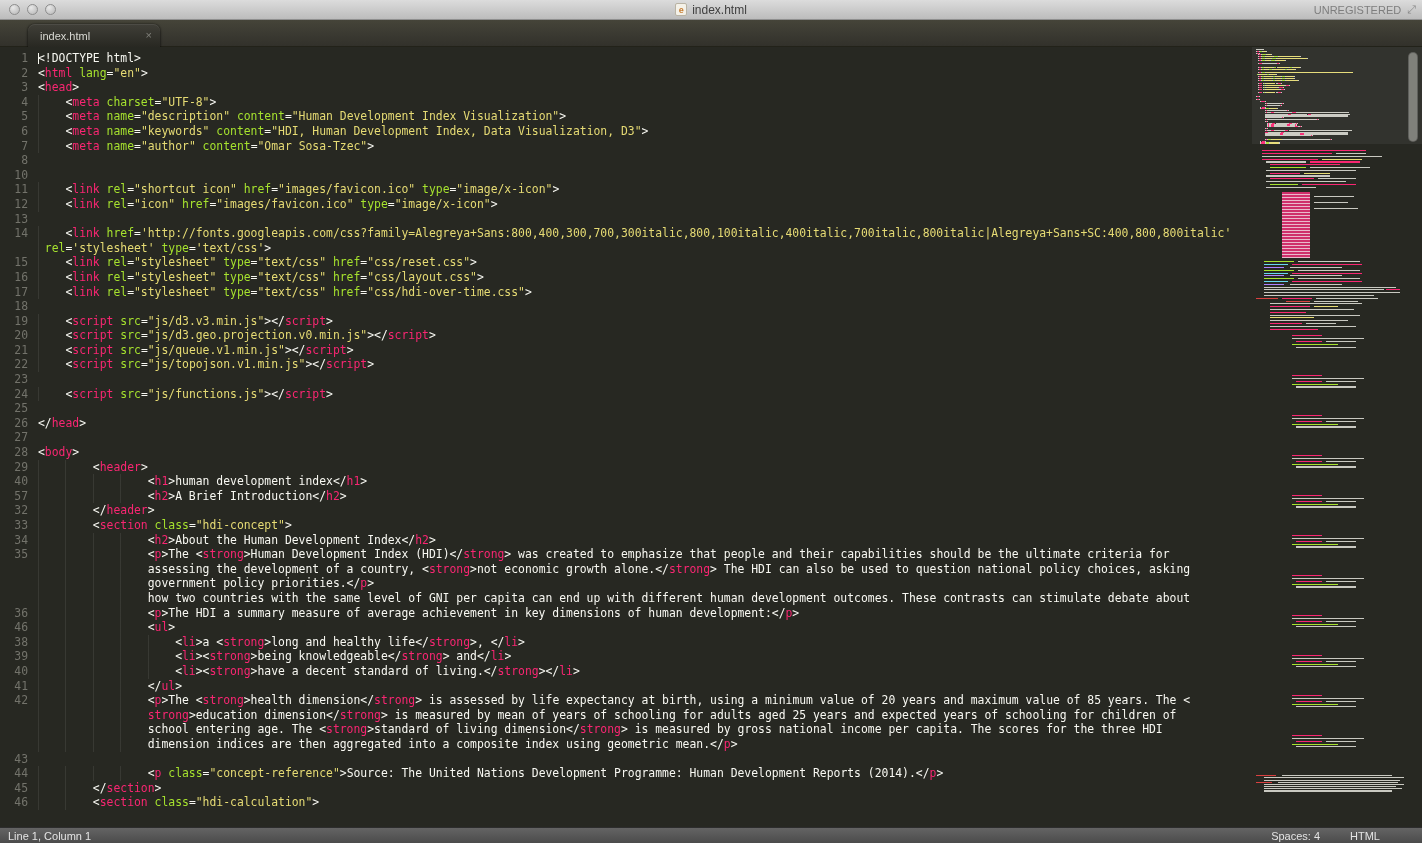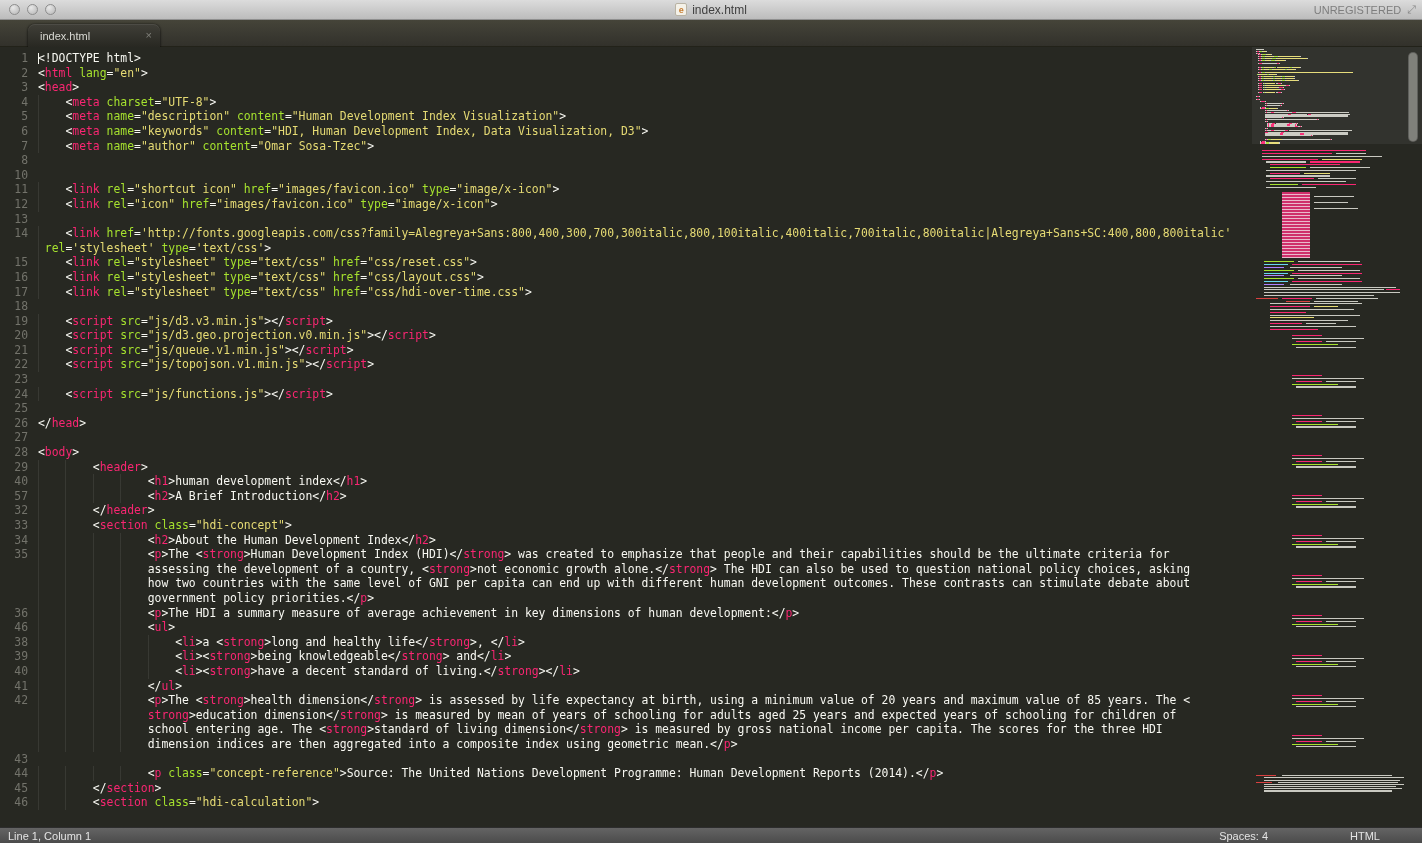--- a/index.html
+++ b/index.html
@@ -44,21 +44,21 @@
   .srow { position:relative; }
   .sgap { width:100%; }
   .mm-block { background-clip:border-box; }
   .viewport-highlight { position:absolute; top:0; left:0; right:0; height:97px; background:rgba(255,255,255,.055); pointer-events:none; }
   .scrollbar-puck { position:absolute; top:5px; right:4px; width:10px; height:90px; border-radius:5px;
     background:rgba(225,225,218,.45); border:1px solid rgba(0,0,0,.25); }
 
   
   .statusbar { height:16px; flex:0 0 16px; background:linear-gradient(#646464,#4b4b4b); border-top:1px solid #2d2d2d;
     display:flex; align-items:center; font-size:11px; color:#e4e4e4; padding:0 42px 0 8px; }
-  .status-right { margin-left:auto; display:flex; gap:82px;text-align:center; }
+  .status-right { margin-left:auto; display:flex; gap:30px;text-align:center; }
 </style>
 </head>
 <body>
 
 <div class="window">
 
   <div class="titlebar">
     <div class="traffic-lights">
       <span class="tl"></span>
       <span class="tl"></span>
@@ -112,22 +112,22 @@
         <div class="line"><span class="ln">27</span></div>
         <div class="line"><span class="ln">28</span><span class="c-p">&lt;</span><span class="c-t">body</span><span class="c-p">&gt;</span></div>
         <div class="line"><span class="ln">29</span><span class="ind" style="width: 8ch;"></span><span class="c-p">&lt;</span><span class="c-t">header</span><span class="c-p">&gt;</span></div>
         <div class="line"><span class="ln">40</span><span class="ind" style="width: 16ch;"></span><span class="c-p">&lt;</span><span class="c-t">h1</span><span class="c-p">&gt;</span><span class="c-p">human development index</span><span class="c-p">&lt;/</span><span class="c-t">h1</span><span class="c-p">&gt;</span></div>
         <div class="line"><span class="ln">57</span><span class="ind" style="width: 16ch;"></span><span class="c-p">&lt;</span><span class="c-t">h2</span><span class="c-p">&gt;</span><span class="c-p">A Brief Introduction</span><span class="c-p">&lt;/</span><span class="c-t">h2</span><span class="c-p">&gt;</span></div>
         <div class="line"><span class="ln">32</span><span class="ind" style="width: 8ch;"></span><span class="c-p">&lt;/</span><span class="c-t">header</span><span class="c-p">&gt;</span></div>
         <div class="line"><span class="ln">33</span><span class="ind" style="width: 8ch;"></span><span class="c-p">&lt;</span><span class="c-t">section</span><span class="c-p"> </span><span class="c-a">class</span><span class="c-p">=</span><span class="c-s">"hdi-concept"</span><span class="c-p">&gt;</span></div>
         <div class="line"><span class="ln">34</span><span class="ind" style="width: 16ch;"></span><span class="c-p">&lt;</span><span class="c-t">h2</span><span class="c-p">&gt;</span><span class="c-p">About the Human Development Index</span><span class="c-p">&lt;/</span><span class="c-t">h2</span><span class="c-p">&gt;</span></div>
         <div class="line"><span class="ln">35</span><span class="ind" style="width: 16ch;"></span><span class="c-p">&lt;</span><span class="c-t">p</span><span class="c-p">&gt;</span><span class="c-p">The </span><span class="c-p">&lt;</span><span class="c-t">strong</span><span class="c-p">&gt;</span><span class="c-p">Human Development Index (HDI)</span><span class="c-p">&lt;/</span><span class="c-t">strong</span><span class="c-p">&gt;</span><span class="c-p"> was created to emphasize that people and their capabilities should be the ultimate criteria for</span></div>
         <div class="line"><span class="ln"></span><span class="ind" style="width: 16ch;"></span><span class="c-p">assessing the development of a country, </span><span class="c-p">&lt;</span><span class="c-t">strong</span><span class="c-p">&gt;</span><span class="c-p">not economic growth alone.</span><span class="c-p">&lt;/</span><span class="c-t">strong</span><span class="c-p">&gt;</span><span class="c-p"> The HDI can also be used to question national policy choices, asking</span></div>
+        <div class="line"><span class="ln"></span><span class="ind" style="width: 16ch;"></span><span class="c-p">government policy priorities.</span><span class="c-p">&lt;/</span><span class="c-t">p</span><span class="c-p">&gt;</span></div>
         <div class="line"><span class="ln"></span><span class="ind" style="width: 16ch;"></span><span class="c-p">how two countries with the same level of GNI per capita can end up with different human development outcomes. These contrasts can stimulate debate about</span></div>
-        <div class="line"><span class="ln"></span><span class="ind" style="width: 16ch;"></span><span class="c-p">government policy priorities.</span><span class="c-p">&lt;/</span><span class="c-t">p</span><span class="c-p">&gt;</span></div>
         <div class="line"><span class="ln">36</span><span class="ind" style="width: 16ch;"></span><span class="c-p">&lt;</span><span class="c-t">p</span><span class="c-p">&gt;</span><span class="c-p">The HDI a summary measure of average achievement in key dimensions of human development:</span><span class="c-p">&lt;/</span><span class="c-t">p</span><span class="c-p">&gt;</span></div>
         <div class="line"><span class="ln">46</span><span class="ind" style="width: 16ch;"></span><span class="c-p">&lt;</span><span class="c-t">ul</span><span class="c-p">&gt;</span></div>
         <div class="line"><span class="ln">38</span><span class="ind" style="width: 20ch;"></span><span class="c-p">&lt;</span><span class="c-t">li</span><span class="c-p">&gt;</span><span class="c-p">a </span><span class="c-p">&lt;</span><span class="c-t">strong</span><span class="c-p">&gt;</span><span class="c-p">long and healthy life</span><span class="c-p">&lt;/</span><span class="c-t">strong</span><span class="c-p">&gt;</span><span class="c-p">, </span><span class="c-p">&lt;/</span><span class="c-t">li</span><span class="c-p">&gt;</span></div>
         <div class="line"><span class="ln">39</span><span class="ind" style="width: 20ch;"></span><span class="c-p">&lt;</span><span class="c-t">li</span><span class="c-p">&gt;</span><span class="c-p">&lt;</span><span class="c-t">strong</span><span class="c-p">&gt;</span><span class="c-p">being knowledgeable</span><span class="c-p">&lt;/</span><span class="c-t">strong</span><span class="c-p">&gt;</span><span class="c-p"> and</span><span class="c-p">&lt;/</span><span class="c-t">li</span><span class="c-p">&gt;</span></div>
         <div class="line"><span class="ln">40</span><span class="ind" style="width: 20ch;"></span><span class="c-p">&lt;</span><span class="c-t">li</span><span class="c-p">&gt;</span><span class="c-p">&lt;</span><span class="c-t">strong</span><span class="c-p">&gt;</span><span class="c-p">have a decent standard of living.</span><span class="c-p">&lt;/</span><span class="c-t">strong</span><span class="c-p">&gt;</span><span class="c-p">&lt;/</span><span class="c-t">li</span><span class="c-p">&gt;</span></div>
         <div class="line"><span class="ln">41</span><span class="ind" style="width: 16ch;"></span><span class="c-p">&lt;/</span><span class="c-t">ul</span><span class="c-p">&gt;</span></div>
         <div class="line"><span class="ln">42</span><span class="ind" style="width: 16ch;"></span><span class="c-p">&lt;</span><span class="c-t">p</span><span class="c-p">&gt;</span><span class="c-p">The </span><span class="c-p">&lt;</span><span class="c-t">strong</span><span class="c-p">&gt;</span><span class="c-p">health dimension</span><span class="c-p">&lt;/</span><span class="c-t">strong</span><span class="c-p">&gt;</span><span class="c-p"> is assessed by life expectancy at birth, using a minimum value of 20 years and maximum value of 85 years. The </span><span class="c-p">&lt;</span></div>
         <div class="line"><span class="ln"></span><span class="ind" style="width: 16ch;"></span><span class="c-t">strong</span><span class="c-p">&gt;</span><span class="c-p">education dimension</span><span class="c-p">&lt;/</span><span class="c-t">strong</span><span class="c-p">&gt;</span><span class="c-p"> is measured by mean of years of schooling for adults aged 25 years and expected years of schooling for children of</span></div>
         <div class="line"><span class="ln"></span><span class="ind" style="width: 16ch;"></span><span class="c-p">school entering age. The </span><span class="c-p">&lt;</span><span class="c-t">strong</span><span class="c-p">&gt;</span><span class="c-p">standard of living dimension</span><span class="c-p">&lt;/</span><span class="c-t">strong</span><span class="c-p">&gt;</span><span class="c-p"> is measured by gross national income per capita. The scores for the three HDI</span></div>
         <div class="line"><span class="ln"></span><span class="ind" style="width: 16ch;"></span><span class="c-p">dimension indices are then aggregated into a composite index using geometric mean.</span><span class="c-p">&lt;/</span><span class="c-t">p</span><span class="c-p">&gt;</span></div>

